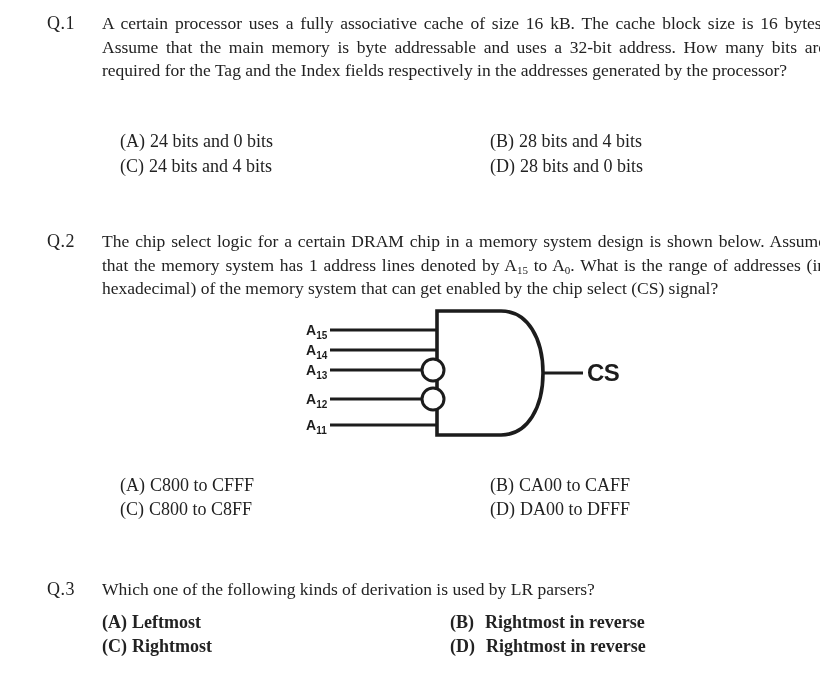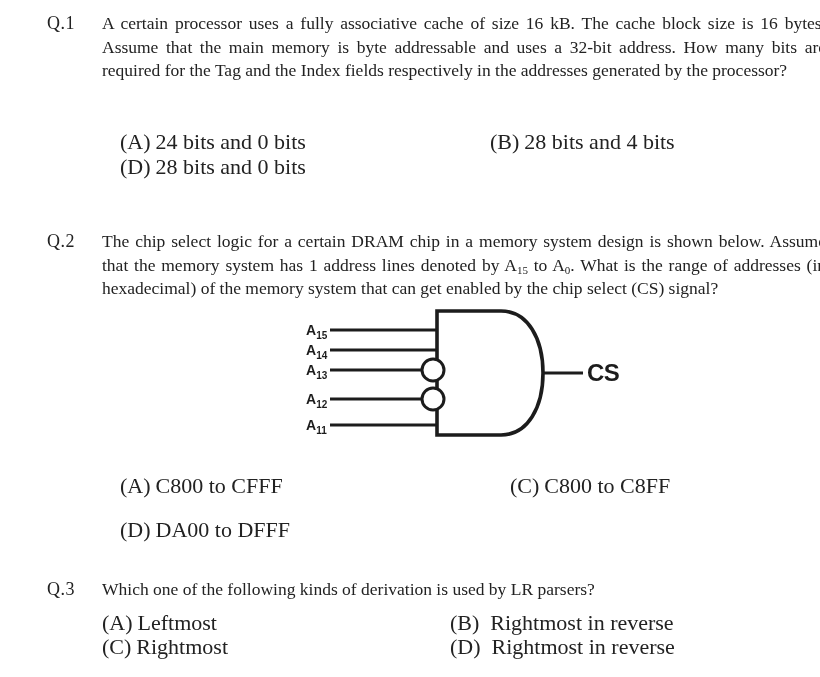--- a/index.html
+++ b/index.html
@@ -23,25 +23,25 @@
   }
   .para sub {
     font-size: 11px; line-height: 0; vertical-align: -3px;
   }
   .it { }
 
   .opts {
     position: absolute;
     display: grid;
     grid-template-columns: 370px auto;
-    font-size: 22px;
+    font-size: 18px;
     line-height: 25px;
   }
   .opts.q2 { line-height: 23.5px; }
-  .opts.q3 { grid-template-columns: 348px auto; line-height: 23.5px; }
+  .opts.q3 { grid-template-columns: 348px auto; line-height: 23.5px; font-weight: bold; }
   .opt { white-space: nowrap; }
   .opt .lbl { margin-right: 5px; }
   .opts.q3 .col2 .lbl { margin-right: 11px; }
 
   .diagram { position: absolute; left: 276px; top: 298px; width: 322px; height: 150px; }
   .diagram svg { display: block; width: 322px; height: 150px; }
   .pin-label {
     font-family: "Liberation Sans", sans-serif;
     font-weight: bold; font-size: 14px; fill: #1c1c1c;
   }
@@ -58,20 +58,21 @@
 <body>
 
 <div class="page">
 
   <div class="qnum" style="top:13px;">Q.1</div>
   <div class="para" style="top:12px;"><span>A certain processor uses a fully associative cache of size 16 kB. The cache block size is 16 bytes. Assume that the main memory is byte addressable and uses a 32-bit address. How many bits are required for the </span><span class="it">Tag</span><span> and the </span><span class="it">Index</span><span> fields respectively in the addresses generated by the processor?</span></div>
 
   <div class="opts q1" style="left:92px; top:129px;">
     <div class="opt"><span class="lbl">(A)</span><span>24 bits and 0 bits</span></div>
     <div class="opt col2"><span class="lbl">(B)</span><span>28 bits and 4 bits</span></div>
+    <div class="opt"><span class="lbl">(C)</span><span>24 bits and 4 bits</span></div>
     <div class="opt col2"><span class="lbl">(D)</span><span>28 bits and 0 bits</span></div>
   </div>
 
   <div class="qnum" style="top:231px;text-align:center;">Q.2</div>
   <div class="para" style="top:230px;"><span>The chip select logic for a certain DRAM chip in a memory system design is shown below. Assume that the memory system has 1 address lines denoted by A</span><sub>15</sub><span> to A</span><sub>0</sub><span>. What is the range of addresses (in hexadecimal) of the memory system that can get enabled by the chip select (CS) signal?</span></div>
 
   <div class="diagram">
     <svg viewBox="0 0 322 150">
 
       <path class="gate-body" d="M133 13 H197 C224 13 239 41 239 75 C239 109 224 137 197 137 H133 Z"></path>
@@ -90,22 +91,23 @@
       <text class="pin-label" x="2" y="37"><tspan>A</tspan><tspan class="sub" dy="4">15</tspan></text>
       <text class="pin-label" x="2" y="57"><tspan>A</tspan><tspan class="sub" dy="4">14</tspan></text>
       <text class="pin-label" x="2" y="77"><tspan>A</tspan><tspan class="sub" dy="4">13</tspan></text>
       <text class="pin-label" x="2" y="106"><tspan>A</tspan><tspan class="sub" dy="4">12</tspan></text>
       <text class="pin-label" x="2" y="132"><tspan>A</tspan><tspan class="sub" dy="4">11</tspan></text>
 
       <text class="cs-label" x="283" y="83">CS</text>
     </svg>
   </div>
 
-  <div class="opts q2" style="left:92px; top:474px;gap:20px;">
+  <div class="opts q2" style="left:92px; top:474px;">
     <div class="opt"><span class="lbl">(A)</span><span>C800 to CFFF</span></div>
+    <div class="opt col2"><span class="lbl">(B)</span><span>CA00 to CAFF</span></div>
     <div class="opt"><span class="lbl">(C)</span><span>C800 to C8FF</span></div>
     <div class="opt col2"><span class="lbl">(D)</span><span>DA00 to DFFF</span></div>
   </div>
 
   <div class="qnum" style="top:579px;">Q.3</div>
   <div class="para" style="top:578px;"><span>Which one of the following kinds of derivation is used by LR parsers?</span></div>
 
   <div class="opts q3" style="left:74px; top:611px;">
     <div class="opt"><span class="lbl">(A)</span><span>Leftmost</span></div>
     <div class="opt col2"><span class="lbl">(B)</span><span>Rightmost in reverse</span></div>

